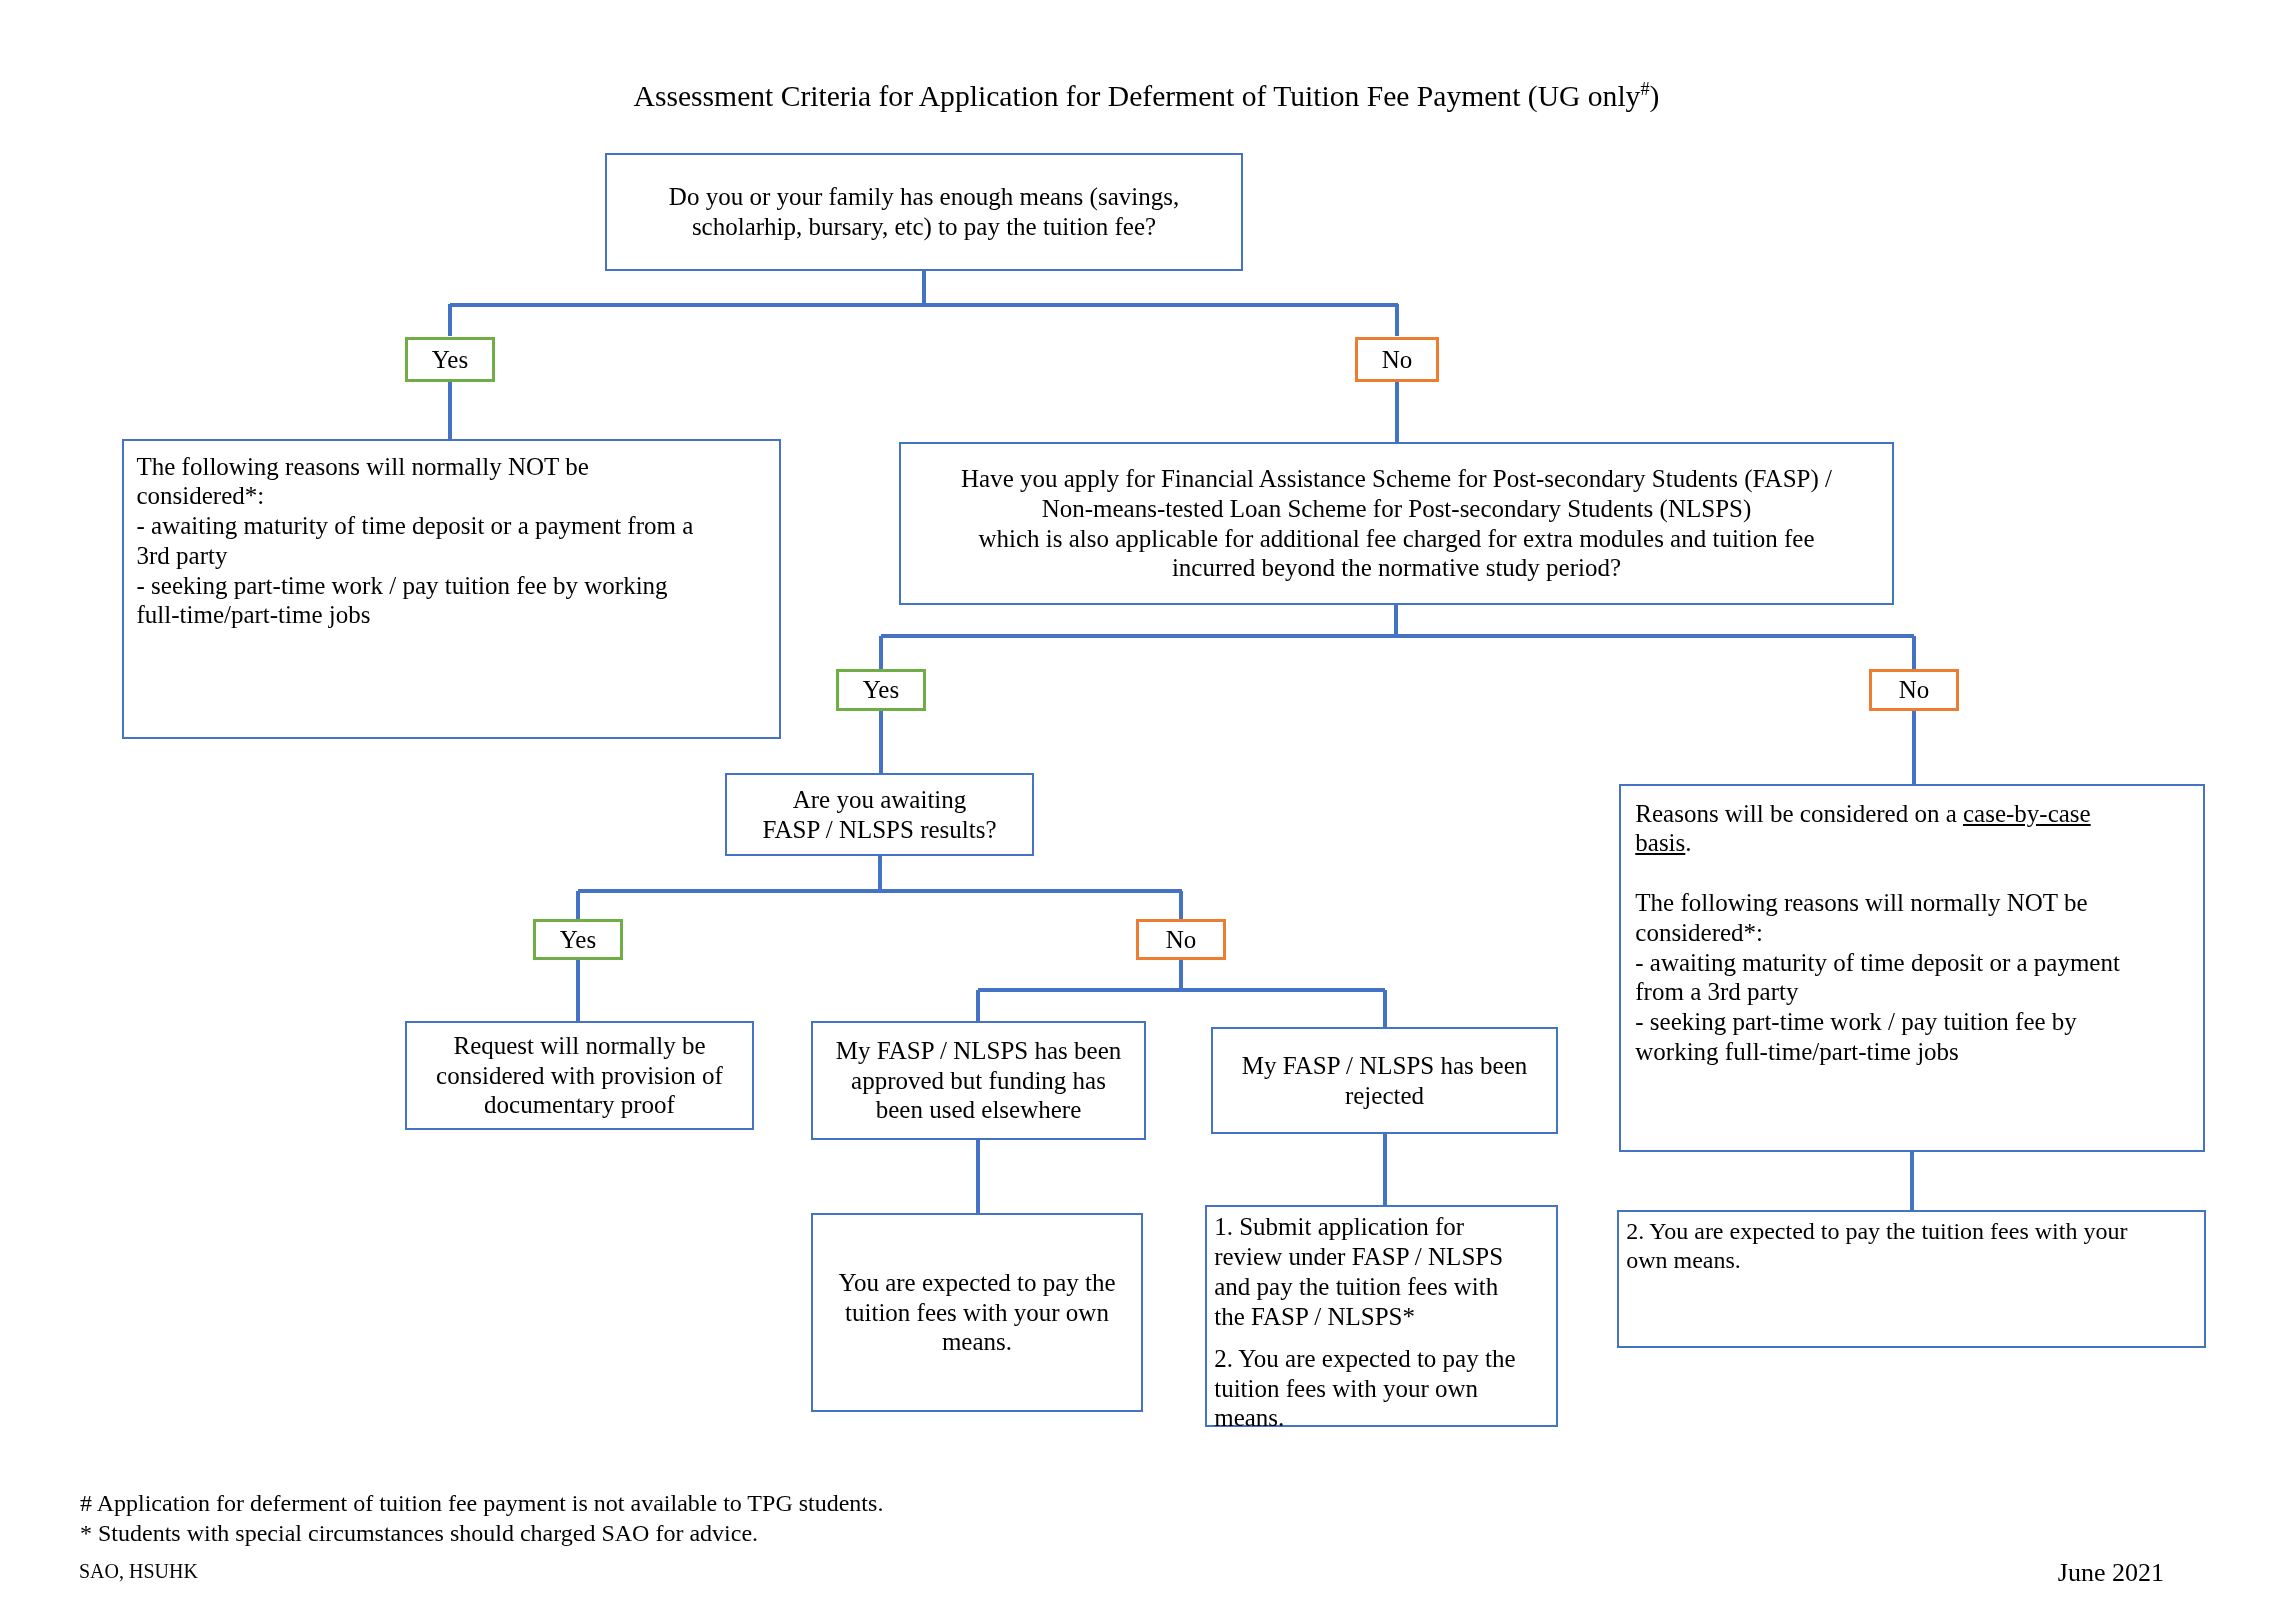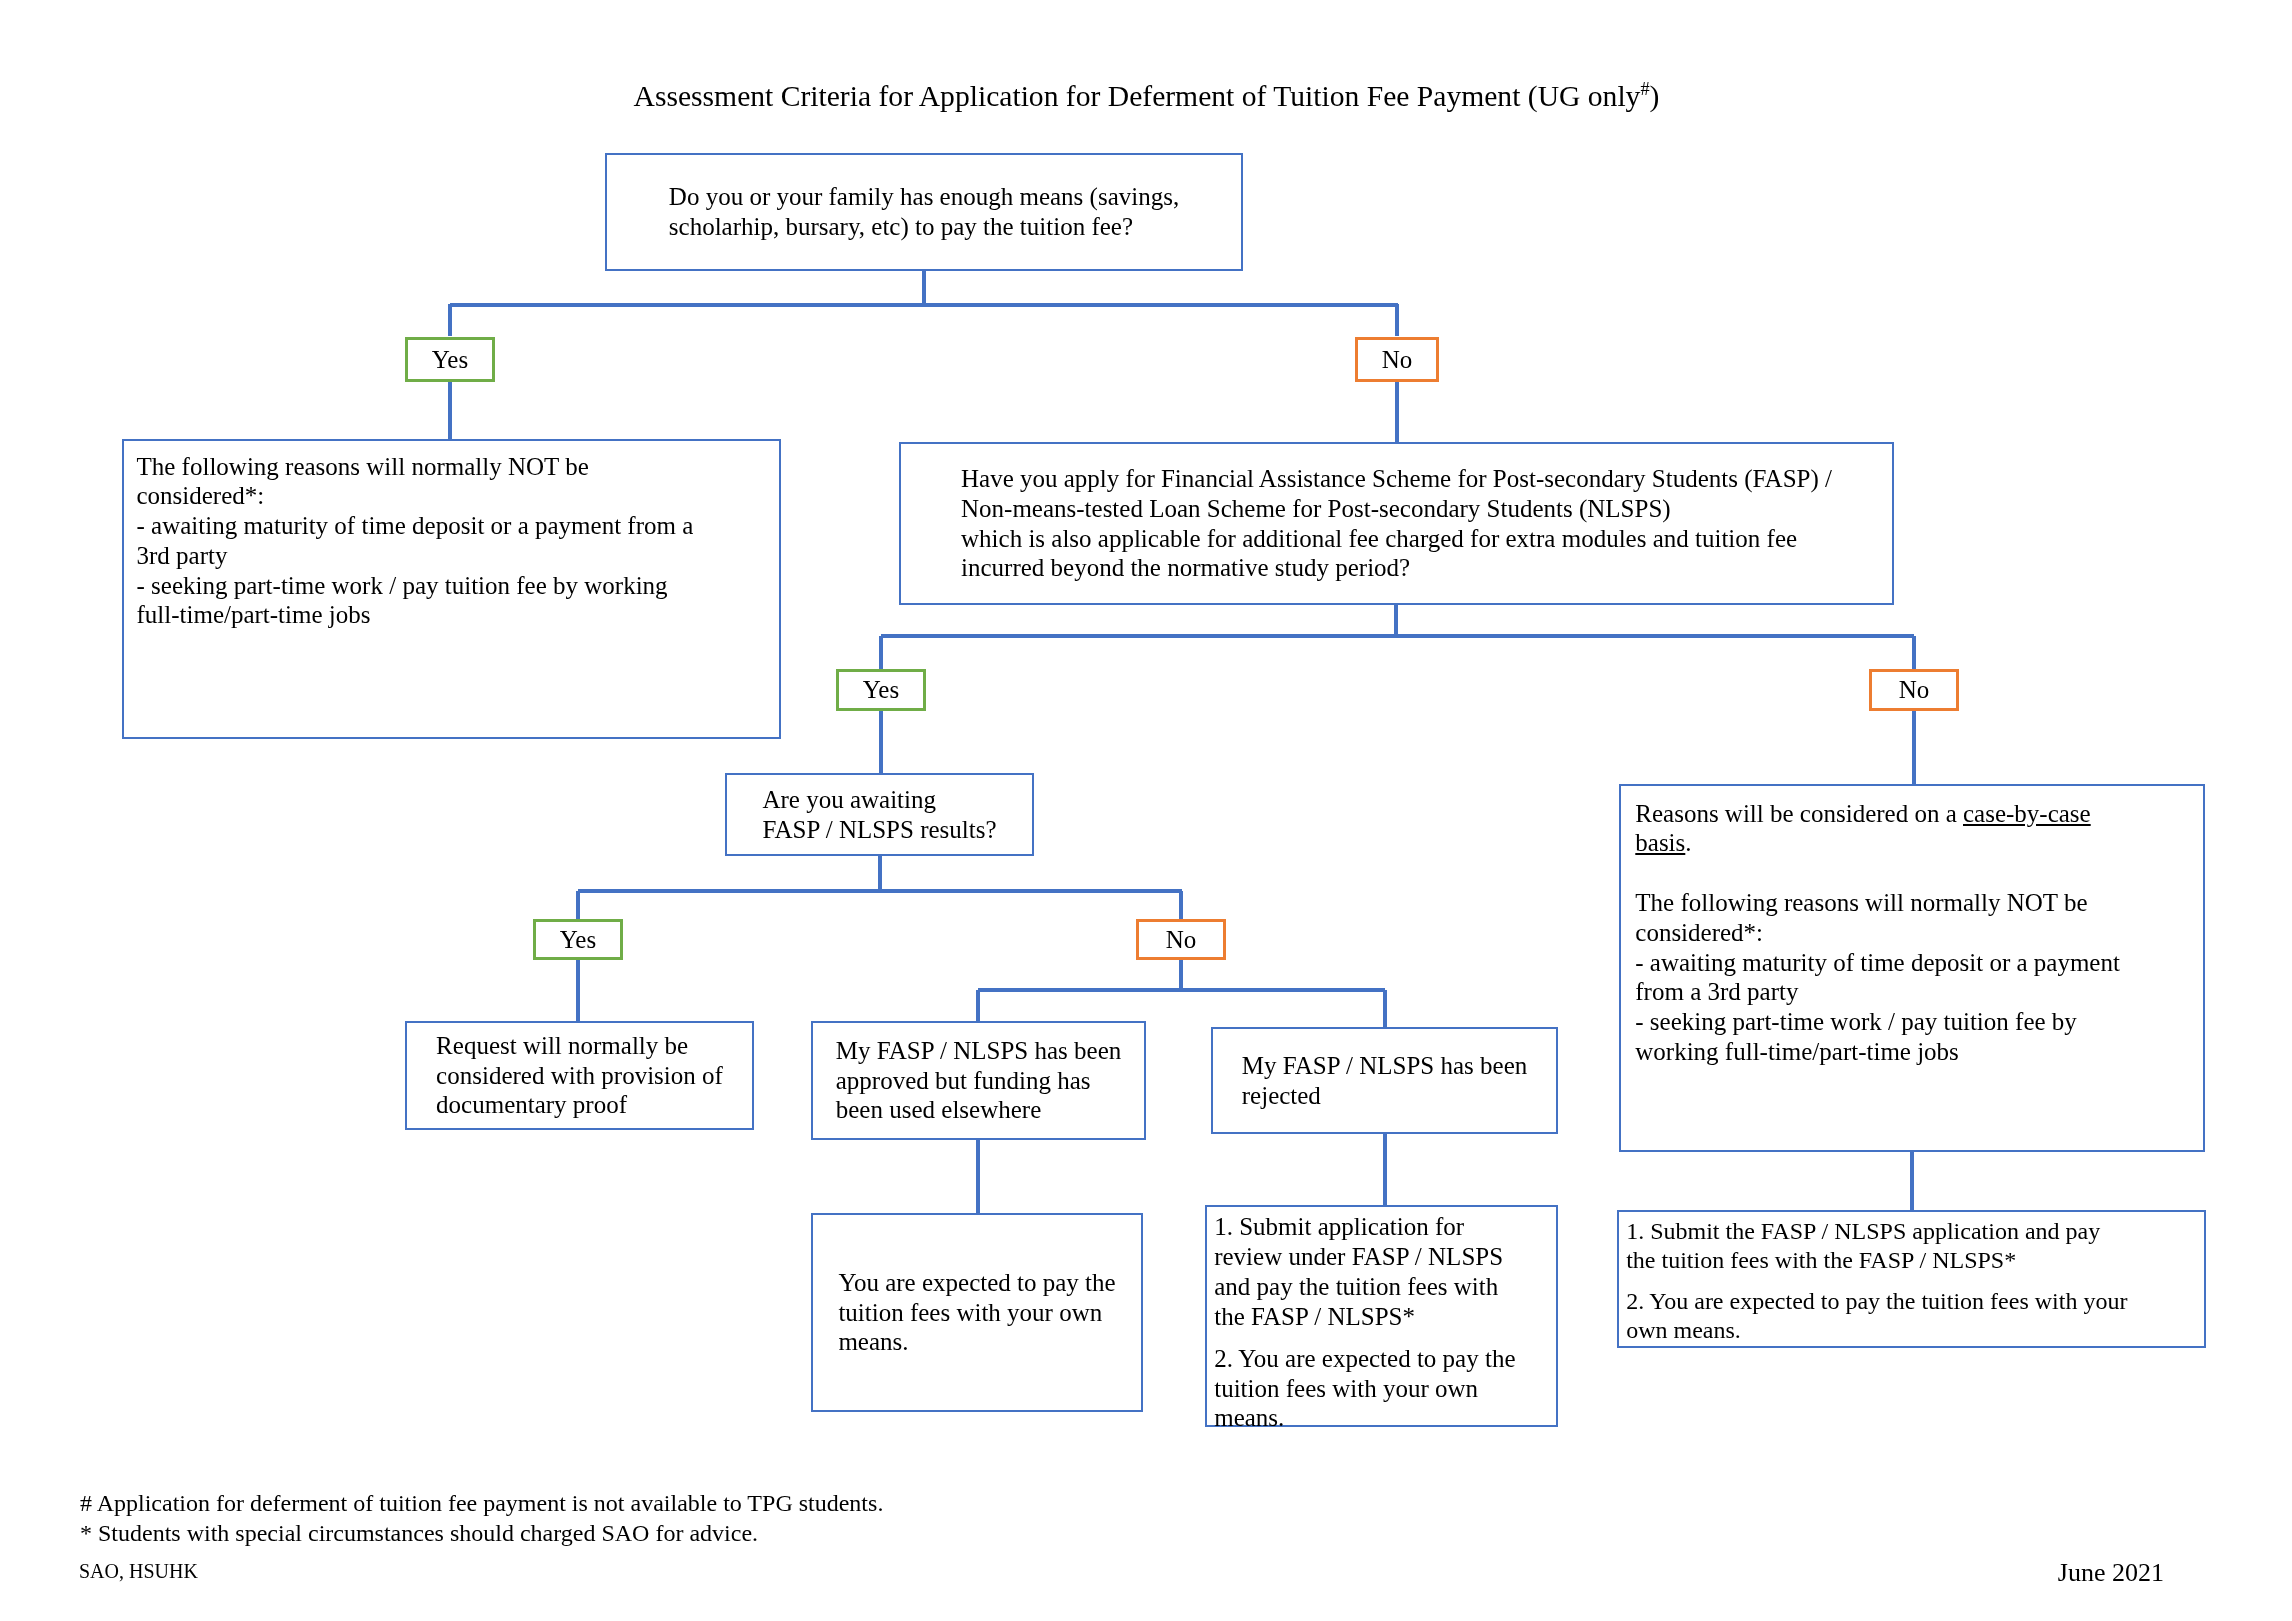--- a/index.html
+++ b/index.html
@@ -21,21 +21,21 @@
     text-align:center;font-size:29.6px;font-weight:normal;margin:0;
   }
   .title sup{font-size:0.62em;vertical-align:super;}
   .box{
     position:absolute;
     border:2.7px solid var(--box-border);
     background:#fff;
     box-sizing:border-box;
     font-size:25px;line-height:1.19;
   }
-  .center{display:flex;align-items:center;justify-content:center;}
+  .center{display:flex;align-items:center;justify-content:center;text-align:center;}
   .prewrap{white-space:pre-line;}
   .padded{padding:10.7px 7.2px 10.7px 12.5px;}
   .tag{
     position:absolute;
     border:3.6px solid var(--yes);
     background:#fff;box-sizing:border-box;
     display:flex;align-items:center;justify-content:center;
     font-size:25px;
   }
   .tag.no{border-color:var(--no);}
@@ -148,22 +148,20 @@
     <div class="numitem prewrap">1. Submit application for
 review under FASP / NLSPS
 and pay the tuition fees with
 the FASP / NLSPS*</div>
     <div class="numitem prewrap">2. You are expected to pay the
 tuition fees with your own
 means.</div>
   </div>
 
   <div class="box b-submit">
-    <div class="numitem prewrap">1. Submit the FASP / NLSPS application and pay
-the tuition fees with the FASP / NLSPS*</div>
     <div class="numitem prewrap">2. You are expected to pay the tuition fees with your
 own means.</div>
   </div>
 
   <div class="footnotes">
     <div># Application for deferment of tuition fee payment is not available to TPG students.</div>
     <div>* Students with special circumstances should charged SAO for advice.</div>
   </div>
   <div class="footer-left">SAO, HSUHK</div>
   <div class="footer-right">June 2021</div>

